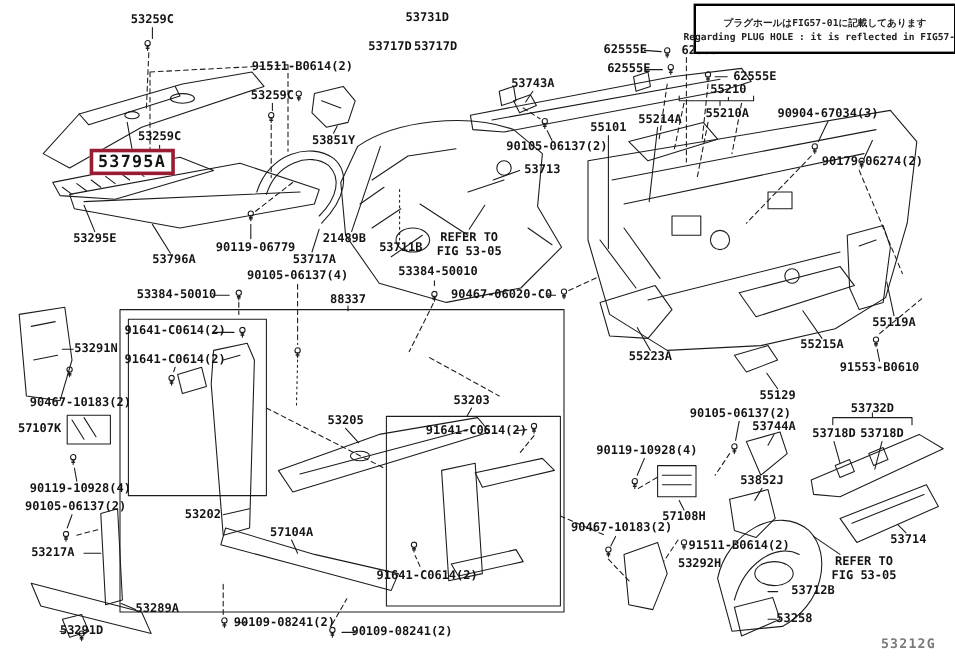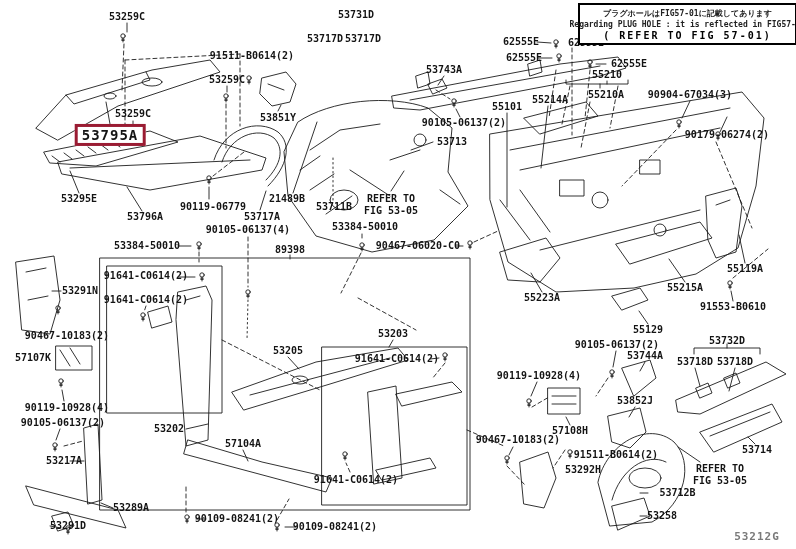--- a/index.html
+++ b/index.html
@@ -206,21 +206,21 @@
       <div class="plabel" style="left: 334px; top: 207px;">53711B</div>
       <div class="plabel" style="left: 391px; top: 204px;">REFER TO
 FIG 53-05</div>
       <div class="plabel" style="left: 452px; top: 142px;">53713</div>
       <div class="plabel" style="left: 444px; top: 70px;">53743A</div>
       <div class="plabel" style="left: 464px; top: 123px;">90105-06137(2)</div>
       <div class="plabel" style="left: 248px; top: 230px; text-align: center;">90105-06137(4)</div>
       <div class="plabel" style="left: 147px; top: 246px;">53384-50010</div>
       <div class="plabel" style="left: 365px; top: 227px;">53384-50010</div>
       <div class="plabel" style="left: 418px; top: 246px;">90467-06020-C0</div>
-      <div class="plabel" style="left: 290px; top: 250px;">89398</div>
+      <div class="plabel" style="left: 290px; top: 250px;">88337</div>
       <div class="plabel" style="left: 521px; top: 42px;">62555E</div>
       <div class="plabel" style="left: 586px; top: 43px;">62555E</div>
       <div class="plabel" style="left: 524px; top: 58px;">62555E</div>
       <div class="plabel" style="left: 629px; top: 64px;">62555E</div>
       <div class="plabel" style="left: 607px; top: 75px;">55210</div>
       <div class="plabel" style="left: 590px; top: 95px; padding-left: 32px;">55210A</div>
       <div class="plabel" style="left: 550px; top: 100px;">55214A</div>
       <div class="plabel" style="left: 507px; top: 107px;">55101</div>
       <div class="plabel" style="left: 690px; top: 95px;">90904-67034(3)</div>
       <div class="plabel" style="left: 727px; top: 111px; margin-top: 24px;">90179-06274(2)</div>
@@ -243,35 +243,34 @@
       <div class="plabel" style="left: 616px; top: 455px;">91511-B0614(2)</div>
       <div class="plabel" style="left: 583px; top: 470px;">53292H</div>
       <div class="plabel" style="left: 570px; top: 431px;">57108H</div>
       <div class="plabel" style="left: 518px; top: 440px;">90467-10183(2)</div>
       <div class="plabel" style="left: 539px; top: 376px;">90119-10928(4)</div>
       <div class="plabel" style="left: 33px; top: 358px;">57107K</div>
       <div class="plabel" style="left: 67px; top: 336px;">90467-10183(2)</div>
       <div class="plabel" style="left: 80px; top: 291px;">53291N</div>
       <div class="plabel" style="left: 67px; top: 408px;">90119-10928(4)</div>
       <div class="plabel" style="left: 63px; top: 423px;">90105-06137(2)</div>
-      <div class="plabel" style="left: 64px; top: 461px;">53217A</div>
+      <div class="plabel" style="left: 44px; top: 461px;">53217A</div>
       <div class="plabel" style="left: 36px; top: 526px; margin-left: 32px;">53291D</div>
       <div class="plabel" style="left: 131px; top: 508px;">53289A</div>
       <div class="plabel" style="left: 169px; top: 429px;">53202</div>
       <div class="plabel" style="left: 288px; top: 351px;">53205</div>
       <div class="plabel" style="left: 243px; top: 444px;">57104A</div>
       <div class="plabel" style="left: 237px; top: 519px;">90109-08241(2)</div>
       <div class="plabel" style="left: 335px; top: 527px;">90109-08241(2)</div>
       <div class="plabel" style="left: 393px; top: 334px;">53203</div>
       <div class="plabel" style="left: 146px; top: 276px;">91641-C0614(2)</div>
       <div class="plabel" style="left: 146px; top: 300px;">91641-C0614(2)</div>
       <div class="plabel" style="left: 397px; top: 359px;">91641-C0614(2)</div>
       <div class="plabel" style="left: 356px; top: 480px;">91641-C0614(2)</div>
       <div class="plabel watermark" style="left: 757px; top: 537px;">53212G</div>
     </div>
 
   <div class="note-box">
     <div class="note-line1">プラグホールはFIG57-01に記載してあります</div>
     <div class="note-line2">Regarding PLUG HOLE : it is reflected in FIG57-01</div>
-    <div class="note-line3">( REFER TO FIG 57-01)</div>
   </div>
 
 </div>
 
 </body></html>

